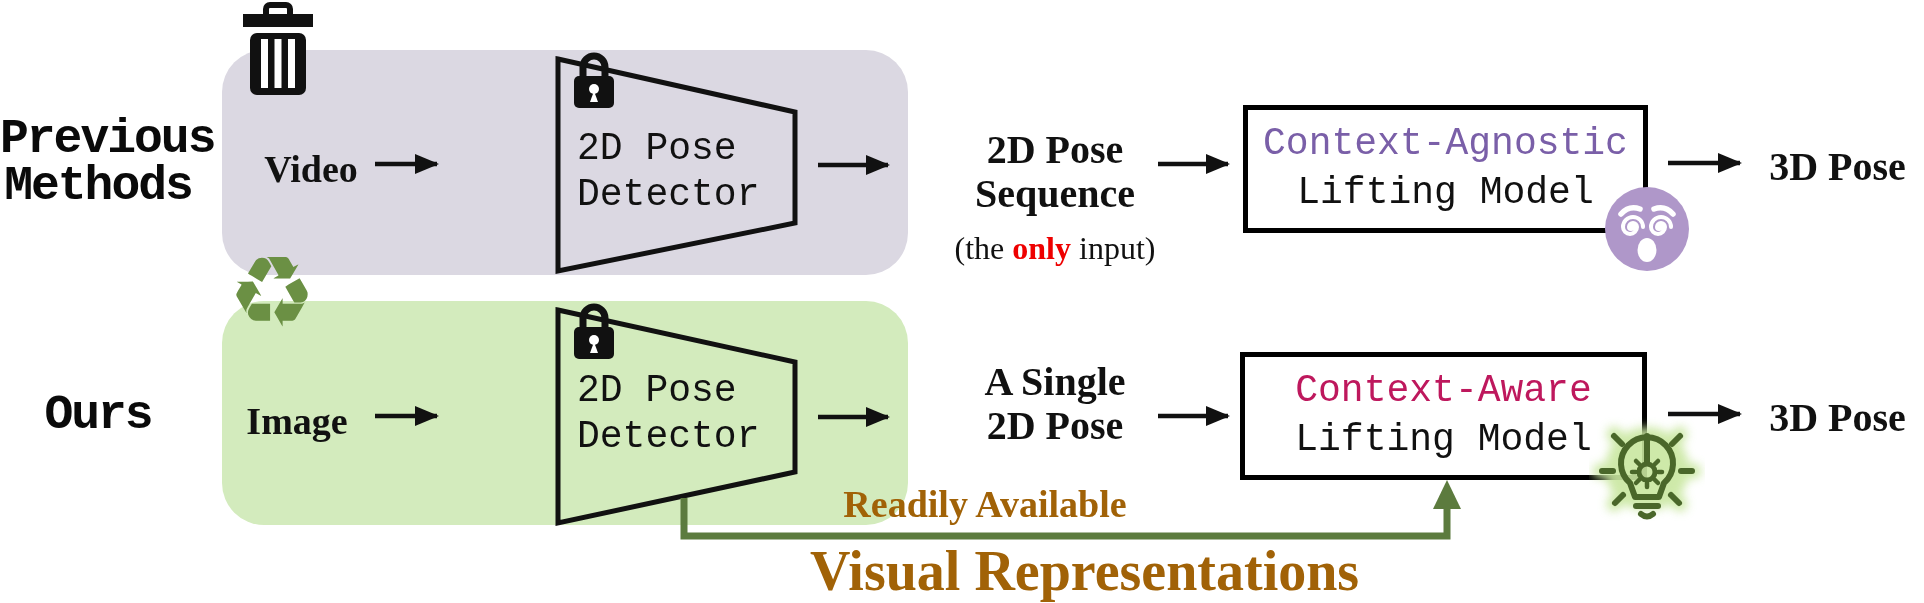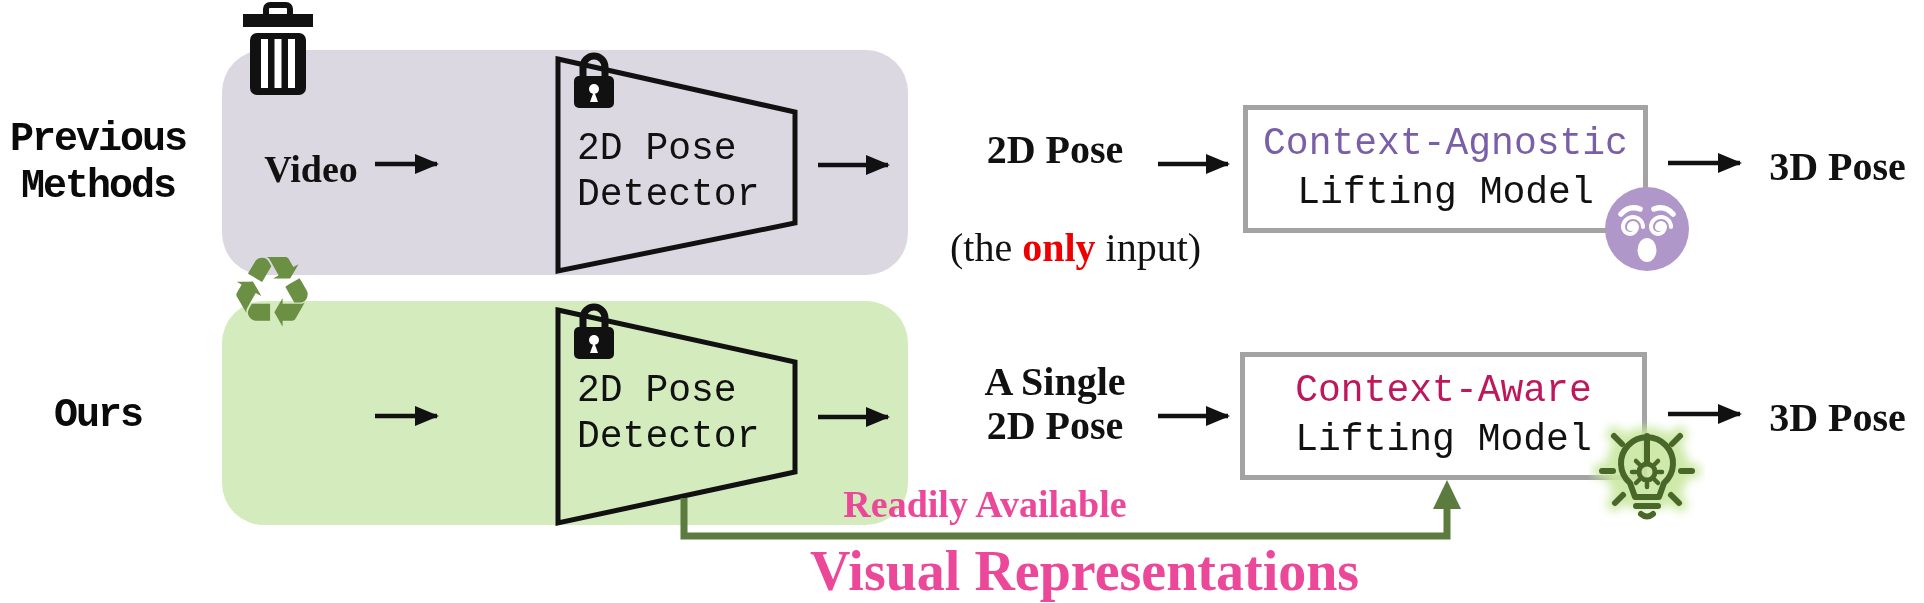--- a/index.html
+++ b/index.html
@@ -5,38 +5,38 @@
   html,body{margin:0;padding:0;background:#ffffff;}
   body{width:1924px;height:603px;overflow:hidden;}
   .canvas{position:relative;width:1924px;height:603px;font-family:"Liberation Serif",serif;color:#111;}
 
   .panel{position:absolute;border-radius:42px;z-index:1;}
   .panel.purple{left:222px;top:50px;width:686px;height:225px;background:#dbd8e2;}
   .panel.green{left:222px;top:301px;width:686px;height:224px;background:#d3ebbd;}
 
   svg.overlay{position:absolute;left:0;top:0;z-index:2;}
 
-  .modelbox{position:absolute;z-index:3;background:#fff;border:5px solid #a3a3a3;box-sizing:border-box;
+  .modelbox{position:absolute;z-index:3;background:#fff;border:5px solid #000000;box-sizing:border-box;
             text-align:center;font-family:"Liberation Mono",monospace;font-size:38px;line-height:49px;padding-top:9px;white-space:nowrap;}
   .modelbox.top{left:1243px;top:105px;width:405px;height:128px;}
   .modelbox.bottom{left:1240px;top:352px;width:407px;height:128px;}
   .modelbox .accent-purple{color:#7a5fa8;}
   .modelbox .accent-green{color:#be185d;}
 
   .icon{position:absolute;z-index:4;}
   .recycle{position:absolute;z-index:4;left:228px;top:243px;font-size:98px;line-height:1;color:#6b9044;font-family:"DejaVu Sans",sans-serif;font-weight:bold;}
 
   .t{position:absolute;z-index:5;white-space:nowrap;}
-  .method-label{font-family:"Liberation Mono",monospace;font-weight:bold;font-size:40px;line-height:47px;letter-spacing:-2px;text-align:center;color:#0a0a0a;}
+  .method-label{font-family:"Liberation Mono",monospace;font-weight:bold;font-size:48px;line-height:47px;letter-spacing:-2px;text-align:center;color:#0a0a0a;}
   .serif-b{font-family:"Liberation Serif",serif;font-weight:bold;font-size:38px;line-height:44px;text-align:center;}
   .serif-b.big{font-size:40px;}
   .detector{font-family:"Liberation Mono",monospace;font-size:38px;line-height:46px;text-align:left;}
-  .note{font-family:"Liberation Serif",serif;font-size:40px;line-height:34px;text-align:center;}
+  .note{font-family:"Liberation Serif",serif;font-size:32px;line-height:34px;text-align:center;}
   .note .em{color:#ee0000;font-weight:bold;}
-  .green-note{color:#ec4899;font-family:"Liberation Serif",serif;font-weight:bold;text-align:center;}
+  .green-note{color:#a16207;font-family:"Liberation Serif",serif;font-weight:bold;text-align:center;}
 </style>
 </head>
 <body>
 
 <div class="canvas">
 
   <div class="panel purple"></div>
   <div class="panel green"></div>
 
   <svg class="overlay" width="1924" height="603" viewBox="0 0 1924 603">
@@ -167,26 +167,28 @@
   </div>
   <div class="t method-label" style="left:0px;top:392px;width:196px;">Ours</div>
 
   <div class="t serif-b" style="left:236px;top:147px;width:150px;">Video</div>
   <div class="t detector" style="left:577px;top:126px;">
     <div>2D Pose</div>
     <div>Detector</div>
   </div>
   <div class="t serif-b big" style="left:950px;top:128px;width:210px;">
     <div>2D Pose</div>
+    <div>Sequence</div>
   </div>
   <div class="t note" style="left:950px;top:231px;width:210px;">
     <span>(the </span><span class="em">only</span><span> input)</span>
   </div>
   <div class="t serif-b big" style="left:1755px;top:145px;width:165px;">3D Pose</div>
 
+  <div class="t serif-b" style="left:222px;top:399px;width:150px;">Image</div>
   <div class="t detector" style="left:577px;top:368px;">
     <div>2D Pose</div>
     <div>Detector</div>
   </div>
   <div class="t serif-b big" style="left:950px;top:360px;width:210px;">
     <div>A Single</div>
     <div>2D Pose</div>
   </div>
   <div class="t serif-b big" style="left:1755px;top:396px;width:165px;">3D Pose</div>
 

